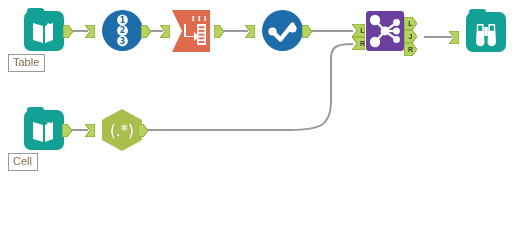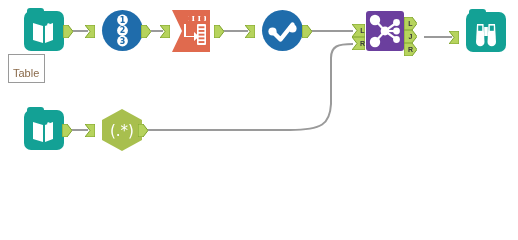--- a/index.html
+++ b/index.html
@@ -60,21 +60,21 @@
     font-size:7px;font-weight:bold;color:#3a3a3a;
     line-height:13px;text-align:center;
     font-family:"Liberation Sans", sans-serif;
   }
 
   
   .anno{
     position:absolute;
     background:#ffffff;border:1px solid #9a9a9a;
     font-size:11px;color:#8a6a4a;
-    padding:12px 5px 2px 4px;
+    padding:1px 5px 2px 4px;
     line-height:13px;
     font-family:"Liberation Sans", sans-serif;
     white-space:nowrap;
   }
 </style>
 </head>
 <body>
 
 <div id="canvas">
 
@@ -249,20 +249,23 @@
       <circle cx="24.5" cy="18" r="1.3" fill="#ffffff"></circle>
       <circle cx="24.5" cy="22.5" r="1.3" fill="#ffffff"></circle>
       <circle cx="24.5" cy="27" r="1.3" fill="#ffffff"></circle>
     </svg>
   </div>
   <div class="conn" style="left:62px;top:124px;">
     <svg width="10" height="13" viewBox="0 0 10 13">
       <path d="M0 0 H5 L10 6.5 L5 13 H0 Z" fill="#b6d35d" stroke="#7fa32e" stroke-width="1"></path>
     </svg>
   </div>
+  <div class="anno" style="left:8px;top:153px;">
+    <span>Cell</span>
+  </div>
 
   <div class="conn" style="left:85px;top:124px;">
     <svg width="10" height="13" viewBox="0 0 10 13">
       <path d="M0 0 H10 V13 H0 L5 6.5 Z" fill="#b6d35d" stroke="#7fa32e" stroke-width="1"></path>
     </svg>
   </div>
   <div class="node tool-hex" style="left:99px;top:108px;">
     <svg width="46" height="44" viewBox="0 0 46 44">
       <path d="M23 1 L43 12 L43 32 L23 43 L3 32 L3 12 Z" fill="#a8bf4e"></path>
       <text x="23" y="27.5" text-anchor="middle" font-family="DejaVu Sans, sans-serif" font-size="15" fill="#ffffff">(.*)</text>

